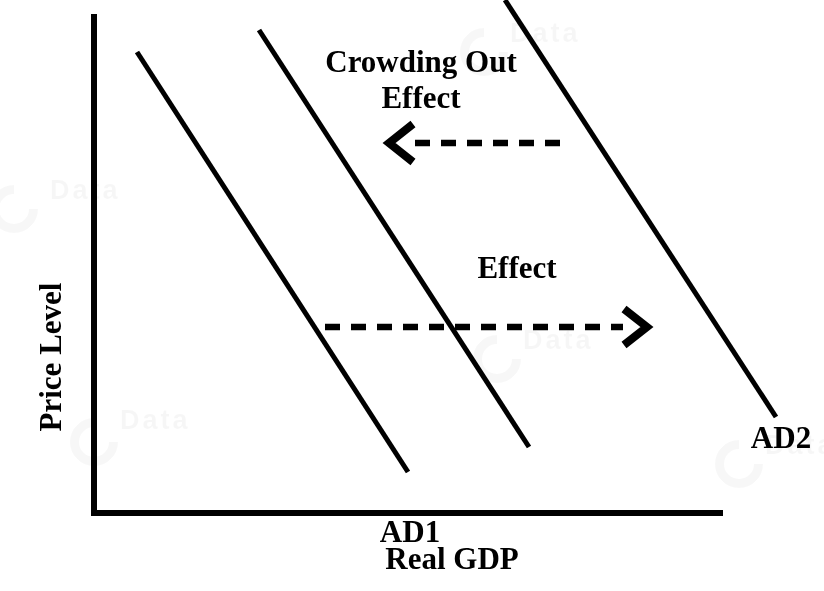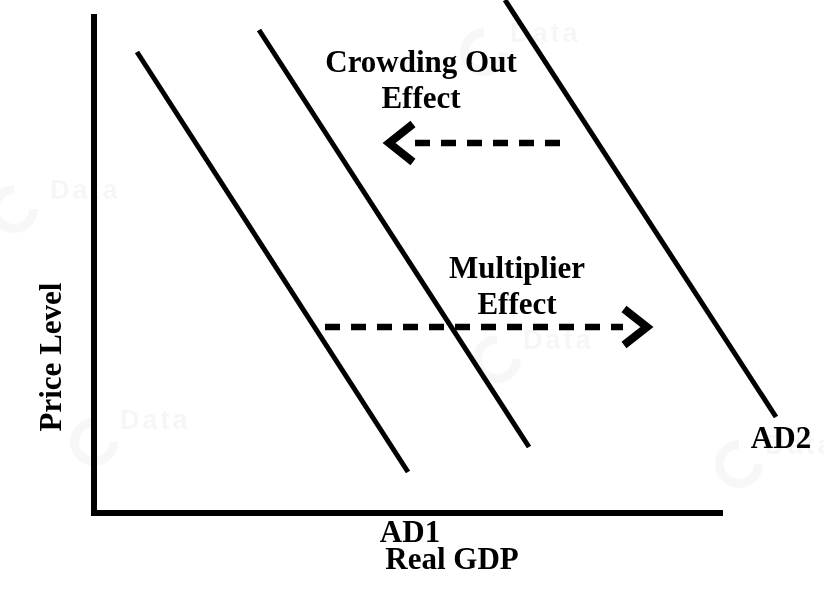--- a/index.html
+++ b/index.html
@@ -109,21 +109,20 @@
     <line x1="325" y1="327" x2="623" y2="327" stroke="#000000" stroke-width="6.5" stroke-dasharray="15 11"></line>
     <path d="M624,309 L647,327 L624,345" fill="none" stroke="#000000" stroke-width="8"></path>
   </svg>
 
   <div class="lbl two-line" style="left:421px;top:44px;">
     <div>Crowding Out</div>
     <div>Effect</div>
   </div>
 
   <div class="lbl two-line" style="left:517px;top:250px;">
-    <div>Multiplier</div>
     <div>Effect</div>
   </div>
 
   <div class="lbl" style="left:410px;top:474px;margin-top:40px;">AD1</div>
   <div class="lbl" style="left:781px;top:420px;text-align:center;">AD2</div>
 
   <div class="y-axis-label">Price Level</div>
   <div class="lbl" style="left:452px;top:541px;">Real GDP</div>
 
 </div>

